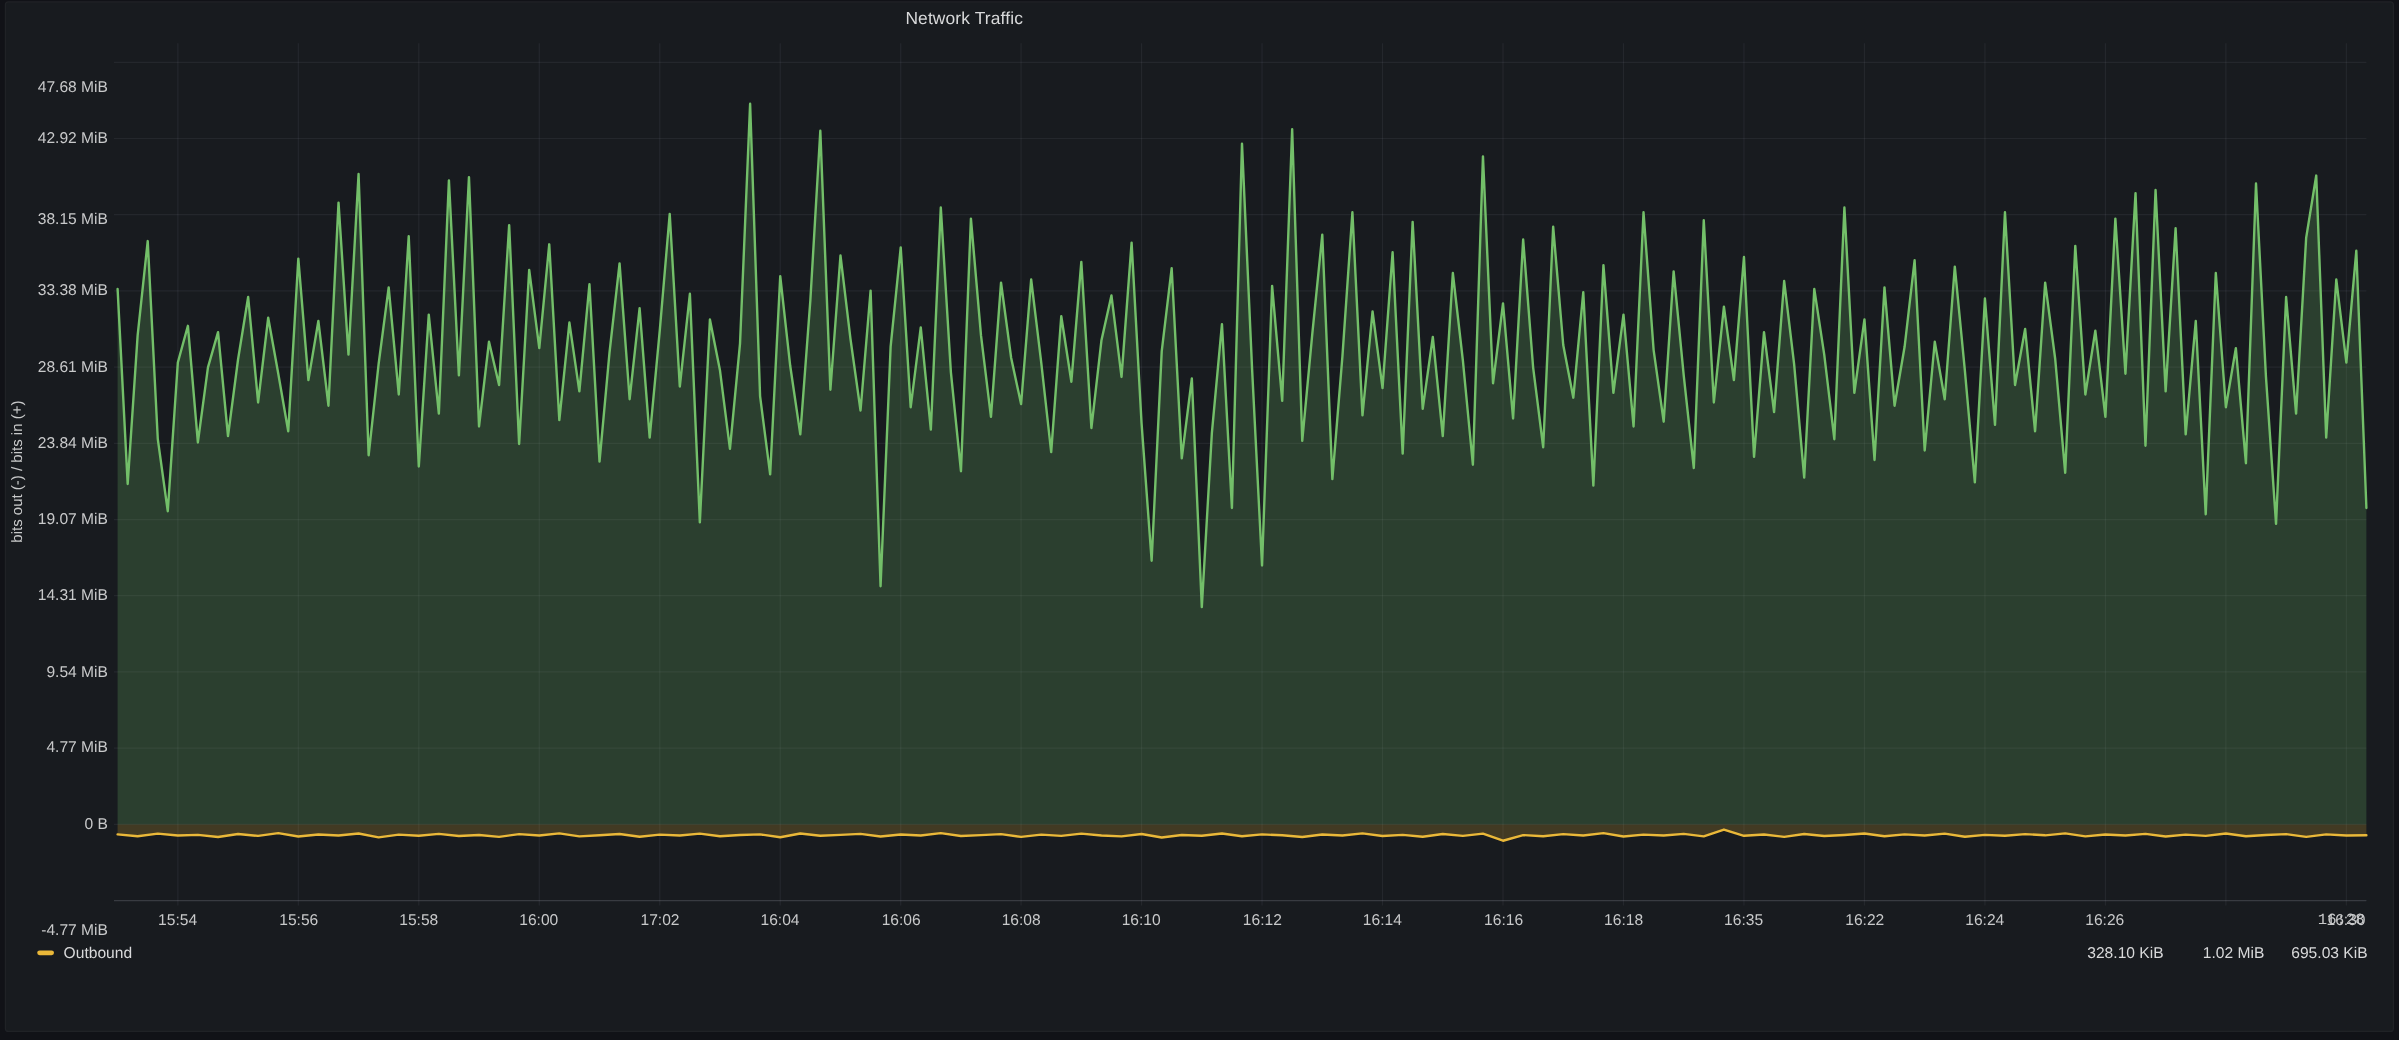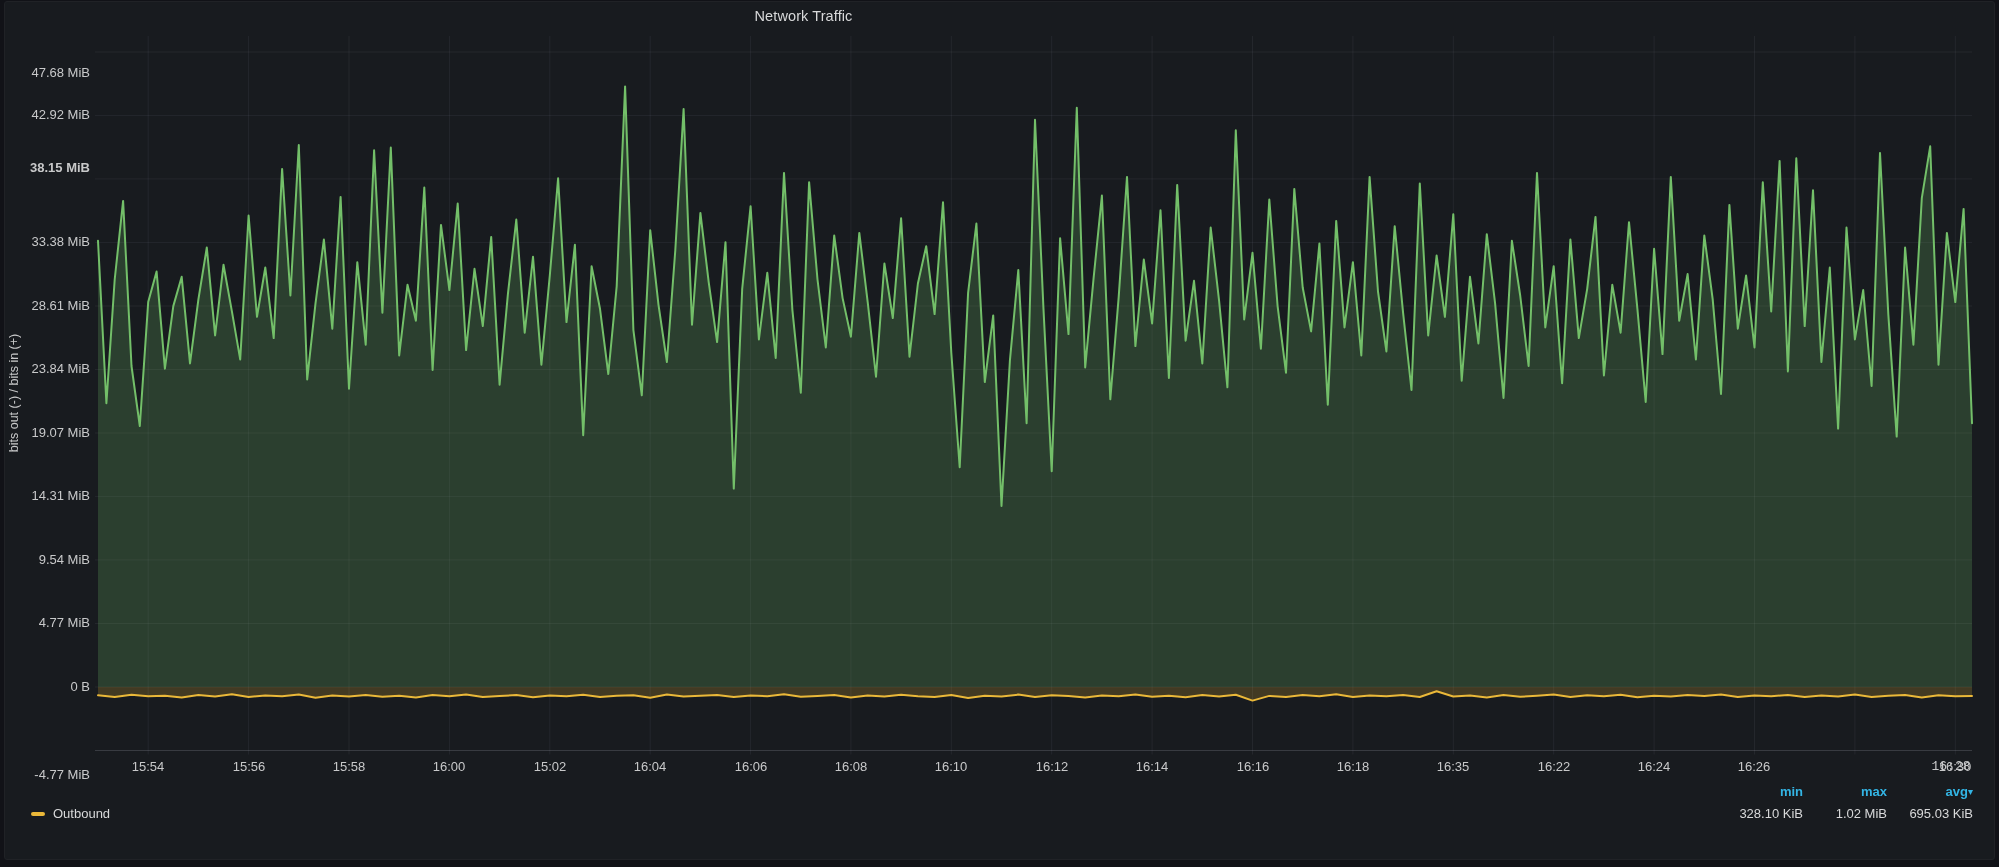--- a/index.html
+++ b/index.html
@@ -70,59 +70,53 @@
     <line x1="1955.3" y1="36" x2="1955.3" y2="754.5" stroke="rgba(204,204,220,0.07)" stroke-width="1"></line>
     <line x1="95" y1="750.5" x2="1972" y2="750.5" stroke="rgba(204,204,220,0.12)" stroke-width="1"></line>
     <path d="M98.0,687 L98.0,240.8 L106.4,403.3 L114.7,279.5 L123.1,200.9 L131.5,366.0 L139.8,426.0 L148.2,302.1 L156.6,271.5 L164.9,368.7 L173.3,306.1 L181.7,276.8 L190.0,363.4 L198.4,299.4 L206.8,247.5 L215.1,335.4 L223.5,264.8 L231.9,311.4 L240.2,359.4 L248.6,215.5 L257.0,316.8 L265.3,267.5 L273.7,338.1 L282.1,168.9 L290.4,295.5 L298.8,145.0 L307.2,379.4 L315.5,303.4 L323.9,239.5 L332.3,328.7 L340.6,196.9 L349.0,388.7 L357.3,262.2 L365.7,344.7 L374.1,150.3 L382.4,312.8 L390.8,147.6 L399.2,355.4 L407.5,284.8 L415.9,320.8 L424.3,187.6 L432.6,370.0 L441.0,224.9 L449.4,290.1 L457.7,203.6 L466.1,350.1 L474.5,268.8 L482.8,326.1 L491.2,236.9 L499.6,384.7 L507.9,294.1 L516.3,219.5 L524.7,332.7 L533.0,256.8 L541.4,364.7 L549.8,275.5 L558.1,178.3 L566.5,322.1 L574.9,244.8 L583.2,435.3 L591.6,266.2 L600.0,308.8 L608.3,374.0 L616.7,286.1 L625.1,86.4 L633.4,330.1 L641.8,395.3 L650.2,230.2 L658.5,304.8 L666.9,362.0 L675.3,250.2 L683.6,109.0 L692.0,324.8 L700.4,212.9 L708.7,282.1 L717.1,342.1 L725.5,242.2 L733.8,488.6 L742.2,288.8 L750.6,206.2 L758.9,339.4 L767.3,272.8 L775.7,358.0 L784.0,172.9 L792.4,310.1 L800.8,392.7 L809.1,182.2 L817.5,279.5 L825.8,347.4 L834.2,235.5 L842.6,298.1 L850.9,336.7 L859.3,232.9 L867.7,302.1 L876.0,376.7 L884.4,263.5 L892.8,318.1 L901.1,218.2 L909.5,356.7 L917.9,283.5 L926.2,246.2 L934.6,314.1 L943.0,202.2 L951.3,352.7 L959.7,467.3 L968.1,292.8 L976.4,223.5 L984.8,382.0 L993.2,315.4 L1001.5,505.9 L1009.9,360.7 L1018.3,270.1 L1026.6,423.3 L1035.0,119.7 L1043.4,307.4 L1051.7,471.2 L1060.1,238.2 L1068.5,334.1 L1076.8,107.7 L1085.2,367.4 L1093.6,278.1 L1101.9,195.6 L1110.3,399.3 L1118.7,296.8 L1127.0,176.9 L1135.4,346.1 L1143.8,259.5 L1152.1,323.4 L1160.5,210.2 L1168.9,378.0 L1177.2,184.9 L1185.6,340.7 L1194.0,280.8 L1202.3,363.4 L1210.7,227.5 L1219.1,300.8 L1227.4,387.3 L1235.8,130.3 L1244.2,319.4 L1252.5,252.8 L1260.9,348.7 L1269.3,199.6 L1277.6,306.1 L1286.0,372.7 L1294.3,188.9 L1302.7,287.5 L1311.1,331.4 L1319.4,243.5 L1327.8,404.7 L1336.2,220.9 L1344.5,327.4 L1352.9,262.2 L1361.3,355.4 L1369.6,176.9 L1378.0,291.5 L1386.4,351.4 L1394.7,226.2 L1403.1,312.8 L1411.5,390.0 L1419.8,183.6 L1428.2,335.4 L1436.6,255.5 L1444.9,316.8 L1453.3,214.2 L1461.7,380.7 L1470.0,276.8 L1478.4,343.4 L1486.8,234.2 L1495.1,303.4 L1503.5,398.0 L1511.9,240.8 L1520.2,295.5 L1528.6,366.0 L1537.0,172.9 L1545.3,327.4 L1553.7,266.2 L1562.1,383.3 L1570.4,239.5 L1578.8,338.1 L1587.2,288.8 L1595.5,216.9 L1603.9,375.4 L1612.3,284.8 L1620.6,332.7 L1629.0,222.2 L1637.4,308.8 L1645.7,402.0 L1654.1,248.8 L1662.5,354.1 L1670.8,176.9 L1679.2,320.8 L1687.6,274.1 L1695.9,359.4 L1704.3,235.5 L1712.7,299.4 L1721.0,394.0 L1729.4,204.9 L1737.8,328.7 L1746.1,275.5 L1754.5,347.4 L1762.8,182.2 L1771.2,311.4 L1779.6,160.9 L1787.9,371.4 L1796.3,158.3 L1804.7,326.1 L1813.0,190.2 L1821.4,362.0 L1829.8,267.5 L1838.1,428.6 L1846.5,227.5 L1854.9,339.4 L1863.2,290.1 L1871.6,386.0 L1880.0,152.9 L1888.3,314.1 L1896.7,436.6 L1905.1,247.5 L1913.4,344.7 L1921.8,198.2 L1930.2,146.3 L1938.5,364.7 L1946.9,232.9 L1955.3,302.1 L1963.6,208.9 L1972.0,423.3 L1972.0,687 Z" fill="#73bf69" fill-opacity="0.22" stroke="none"></path>
     <polyline points="98.0,240.8 106.4,403.3 114.7,279.5 123.1,200.9 131.5,366.0 139.8,426.0 148.2,302.1 156.6,271.5 164.9,368.7 173.3,306.1 181.7,276.8 190.0,363.4 198.4,299.4 206.8,247.5 215.1,335.4 223.5,264.8 231.9,311.4 240.2,359.4 248.6,215.5 257.0,316.8 265.3,267.5 273.7,338.1 282.1,168.9 290.4,295.5 298.8,145.0 307.2,379.4 315.5,303.4 323.9,239.5 332.3,328.7 340.6,196.9 349.0,388.7 357.3,262.2 365.7,344.7 374.1,150.3 382.4,312.8 390.8,147.6 399.2,355.4 407.5,284.8 415.9,320.8 424.3,187.6 432.6,370.0 441.0,224.9 449.4,290.1 457.7,203.6 466.1,350.1 474.5,268.8 482.8,326.1 491.2,236.9 499.6,384.7 507.9,294.1 516.3,219.5 524.7,332.7 533.0,256.8 541.4,364.7 549.8,275.5 558.1,178.3 566.5,322.1 574.9,244.8 583.2,435.3 591.6,266.2 600.0,308.8 608.3,374.0 616.7,286.1 625.1,86.4 633.4,330.1 641.8,395.3 650.2,230.2 658.5,304.8 666.9,362.0 675.3,250.2 683.6,109.0 692.0,324.8 700.4,212.9 708.7,282.1 717.1,342.1 725.5,242.2 733.8,488.6 742.2,288.8 750.6,206.2 758.9,339.4 767.3,272.8 775.7,358.0 784.0,172.9 792.4,310.1 800.8,392.7 809.1,182.2 817.5,279.5 825.8,347.4 834.2,235.5 842.6,298.1 850.9,336.7 859.3,232.9 867.7,302.1 876.0,376.7 884.4,263.5 892.8,318.1 901.1,218.2 909.5,356.7 917.9,283.5 926.2,246.2 934.6,314.1 943.0,202.2 951.3,352.7 959.7,467.3 968.1,292.8 976.4,223.5 984.8,382.0 993.2,315.4 1001.5,505.9 1009.9,360.7 1018.3,270.1 1026.6,423.3 1035.0,119.7 1043.4,307.4 1051.7,471.2 1060.1,238.2 1068.5,334.1 1076.8,107.7 1085.2,367.4 1093.6,278.1 1101.9,195.6 1110.3,399.3 1118.7,296.8 1127.0,176.9 1135.4,346.1 1143.8,259.5 1152.1,323.4 1160.5,210.2 1168.9,378.0 1177.2,184.9 1185.6,340.7 1194.0,280.8 1202.3,363.4 1210.7,227.5 1219.1,300.8 1227.4,387.3 1235.8,130.3 1244.2,319.4 1252.5,252.8 1260.9,348.7 1269.3,199.6 1277.6,306.1 1286.0,372.7 1294.3,188.9 1302.7,287.5 1311.1,331.4 1319.4,243.5 1327.8,404.7 1336.2,220.9 1344.5,327.4 1352.9,262.2 1361.3,355.4 1369.6,176.9 1378.0,291.5 1386.4,351.4 1394.7,226.2 1403.1,312.8 1411.5,390.0 1419.8,183.6 1428.2,335.4 1436.6,255.5 1444.9,316.8 1453.3,214.2 1461.7,380.7 1470.0,276.8 1478.4,343.4 1486.8,234.2 1495.1,303.4 1503.5,398.0 1511.9,240.8 1520.2,295.5 1528.6,366.0 1537.0,172.9 1545.3,327.4 1553.7,266.2 1562.1,383.3 1570.4,239.5 1578.8,338.1 1587.2,288.8 1595.5,216.9 1603.9,375.4 1612.3,284.8 1620.6,332.7 1629.0,222.2 1637.4,308.8 1645.7,402.0 1654.1,248.8 1662.5,354.1 1670.8,176.9 1679.2,320.8 1687.6,274.1 1695.9,359.4 1704.3,235.5 1712.7,299.4 1721.0,394.0 1729.4,204.9 1737.8,328.7 1746.1,275.5 1754.5,347.4 1762.8,182.2 1771.2,311.4 1779.6,160.9 1787.9,371.4 1796.3,158.3 1804.7,326.1 1813.0,190.2 1821.4,362.0 1829.8,267.5 1838.1,428.6 1846.5,227.5 1854.9,339.4 1863.2,290.1 1871.6,386.0 1880.0,152.9 1888.3,314.1 1896.7,436.6 1905.1,247.5 1913.4,344.7 1921.8,198.2 1930.2,146.3 1938.5,364.7 1946.9,232.9 1955.3,302.1 1963.6,208.9 1972.0,423.3" fill="none" stroke="#73bf69" stroke-width="2" stroke-linejoin="round" stroke-linecap="round"></polyline>
     <path d="M98.0,687 L98.0,695.3 L114.7,696.9 L131.5,694.7 L148.2,696.3 L164.9,695.7 L181.7,697.5 L198.4,695.0 L215.1,696.6 L231.9,694.3 L248.6,697.1 L265.3,695.4 L282.1,696.2 L298.8,694.6 L315.5,697.8 L332.3,695.5 L349.0,696.5 L365.7,694.9 L382.4,696.7 L399.2,695.8 L415.9,697.4 L432.6,695.1 L449.4,696.3 L466.1,694.5 L482.8,697.0 L499.6,696.1 L516.3,695.0 L533.0,697.3 L549.8,695.5 L566.5,696.3 L583.2,694.7 L600.0,696.9 L616.7,695.8 L633.4,695.3 L650.2,697.7 L666.9,694.6 L683.6,696.5 L700.4,695.7 L717.1,694.9 L733.8,697.1 L750.6,695.4 L767.3,696.3 L784.0,694.3 L800.8,696.7 L817.5,695.9 L834.2,695.1 L850.9,697.4 L867.7,695.5 L884.4,696.6 L901.1,694.7 L917.9,696.2 L934.6,697.0 L951.3,695.0 L968.1,697.9 L984.8,695.8 L1001.5,696.5 L1018.3,694.6 L1035.0,696.9 L1051.7,695.3 L1068.5,696.1 L1085.2,697.5 L1101.9,695.4 L1118.7,696.3 L1135.4,694.5 L1152.1,696.7 L1168.9,695.7 L1185.6,697.3 L1202.3,695.0 L1219.1,696.6 L1235.8,694.7 L1252.5,700.6 L1269.3,695.9 L1286.0,696.9 L1302.7,695.1 L1319.4,696.3 L1336.2,694.3 L1352.9,697.1 L1369.6,695.5 L1386.4,696.2 L1403.1,694.9 L1419.8,697.0 L1436.6,691.3 L1453.3,696.5 L1470.0,695.4 L1486.8,697.4 L1503.5,695.0 L1520.2,696.7 L1537.0,695.8 L1553.7,694.6 L1570.4,696.9 L1587.2,695.3 L1603.9,696.3 L1620.6,694.7 L1637.4,697.3 L1654.1,695.7 L1670.8,696.5 L1687.6,695.1 L1704.3,696.1 L1721.0,694.5 L1737.8,697.0 L1754.5,695.4 L1771.2,696.3 L1787.9,694.9 L1804.7,697.1 L1821.4,695.5 L1838.1,696.6 L1854.9,694.6 L1871.6,696.9 L1888.3,695.8 L1905.1,695.1 L1921.8,697.4 L1938.5,695.3 L1955.3,696.3 L1972.0,696.1 L1972.0,687 Z" fill="#eab839" fill-opacity="0.2" stroke="none"></path>
     <polyline points="98.0,695.3 114.7,696.9 131.5,694.7 148.2,696.3 164.9,695.7 181.7,697.5 198.4,695.0 215.1,696.6 231.9,694.3 248.6,697.1 265.3,695.4 282.1,696.2 298.8,694.6 315.5,697.8 332.3,695.5 349.0,696.5 365.7,694.9 382.4,696.7 399.2,695.8 415.9,697.4 432.6,695.1 449.4,696.3 466.1,694.5 482.8,697.0 499.6,696.1 516.3,695.0 533.0,697.3 549.8,695.5 566.5,696.3 583.2,694.7 600.0,696.9 616.7,695.8 633.4,695.3 650.2,697.7 666.9,694.6 683.6,696.5 700.4,695.7 717.1,694.9 733.8,697.1 750.6,695.4 767.3,696.3 784.0,694.3 800.8,696.7 817.5,695.9 834.2,695.1 850.9,697.4 867.7,695.5 884.4,696.6 901.1,694.7 917.9,696.2 934.6,697.0 951.3,695.0 968.1,697.9 984.8,695.8 1001.5,696.5 1018.3,694.6 1035.0,696.9 1051.7,695.3 1068.5,696.1 1085.2,697.5 1101.9,695.4 1118.7,696.3 1135.4,694.5 1152.1,696.7 1168.9,695.7 1185.6,697.3 1202.3,695.0 1219.1,696.6 1235.8,694.7 1252.5,700.6 1269.3,695.9 1286.0,696.9 1302.7,695.1 1319.4,696.3 1336.2,694.3 1352.9,697.1 1369.6,695.5 1386.4,696.2 1403.1,694.9 1419.8,697.0 1436.6,691.3 1453.3,696.5 1470.0,695.4 1486.8,697.4 1503.5,695.0 1520.2,696.7 1537.0,695.8 1553.7,694.6 1570.4,696.9 1587.2,695.3 1603.9,696.3 1620.6,694.7 1637.4,697.3 1654.1,695.7 1670.8,696.5 1687.6,695.1 1704.3,696.1 1721.0,694.5 1737.8,697.0 1754.5,695.4 1771.2,696.3 1787.9,694.9 1804.7,697.1 1821.4,695.5 1838.1,696.6 1854.9,694.6 1871.6,696.9 1888.3,695.8 1905.1,695.1 1921.8,697.4 1938.5,695.3 1955.3,696.3 1972.0,696.1" fill="none" stroke="#eab839" stroke-width="2" stroke-linejoin="round" stroke-linecap="round"></polyline>
   </svg>
 <div id="yticks">
     <div class="ytick" style="top: 44px; margin-top: 21px;">47.68 MiB</div>
     <div class="ytick" style="top: 107px;">42.92 MiB</div>
-    <div class="ytick" style="top: 160px; font-weight: bold;">38.15 MiB</div>
+    <div class="ytick" style="top: 175px;">38.15 MiB</div>
     <div class="ytick" style="top: 234px;">33.38 MiB</div>
     <div class="ytick" style="top: 298px;">28.61 MiB</div>
     <div class="ytick" style="top: 361px;">23.84 MiB</div>
     <div class="ytick" style="top: 425px;">19.07 MiB</div>
     <div class="ytick" style="top: 488px;">14.31 MiB</div>
     <div class="ytick" style="top: 552px;">9.54 MiB</div>
     <div class="ytick" style="top: 615px;">4.77 MiB</div>
     <div class="ytick" style="top: 679px;">0 B</div>
     <div class="ytick" style="top: 767px;">-4.77 MiB</div>
   </div>
 <div id="xticks">
     <div class="xtick" style="left: 112px;">15:54</div>
     <div class="xtick" style="left: 213px;">15:56</div>
     <div class="xtick" style="left: 313px;">15:58</div>
     <div class="xtick" style="left: 413px;">16:00</div>
-    <div class="xtick" style="left: 514px;">15:02</div>
+    <div class="xtick" style="left: 514px;">17:02</div>
     <div class="xtick" style="left: 614px;">16:04</div>
     <div class="xtick" style="left: 715px;">16:06</div>
     <div class="xtick" style="left: 815px;">16:08</div>
     <div class="xtick" style="left: 915px;">16:10</div>
     <div class="xtick" style="left: 1016px;">16:12</div>
     <div class="xtick" style="left: 1116px;">16:14</div>
     <div class="xtick" style="left: 1217px;">16:16</div>
     <div class="xtick" style="left: 1317px;">16:18</div>
     <div class="xtick" style="left: 1417px;">16:35</div>
     <div class="xtick" style="left: 1518px;">16:22</div>
     <div class="xtick" style="left: 1618px;">16:24</div>
     <div class="xtick" style="left: 1718px;">16:26</div>
     <div class="xtick" style="left: 1915px; font-family: Liberation Mono, monospace;">16:28</div>
     <div class="xtick" style="left: 1919px;">16:30</div>
   </div>
 <div id="legend">
-    <div class="lrow header">
-      <div class="lname"></div>
-      <div class="lcell c1">min</div>
-      <div class="lcell c2">max</div>
-      <div class="lcell c3">avg<span class="caret">▾</span></div>
-    </div>
     <div class="lrow">
       <div class="lname">
         <span class="swatch" style="background: rgb(234, 184, 57);"></span>
         <span>Outbound</span>
       </div>
       <div class="lcell c1">328.10 KiB</div>
       <div class="lcell c2">1.02 MiB</div>
       <div class="lcell c3">695.03 KiB</div>
     </div>
   </div>

